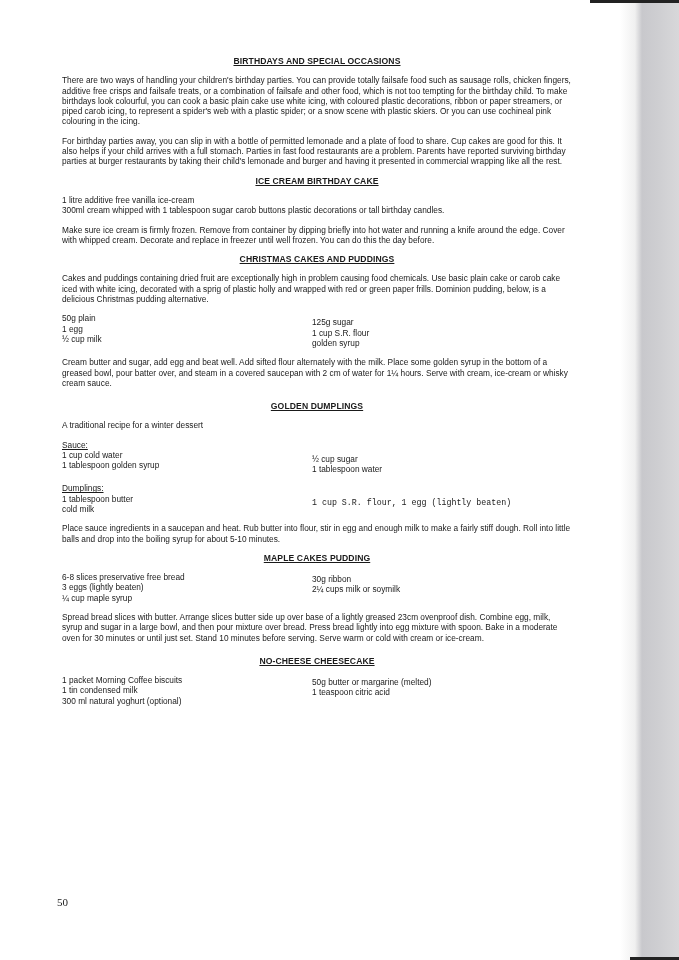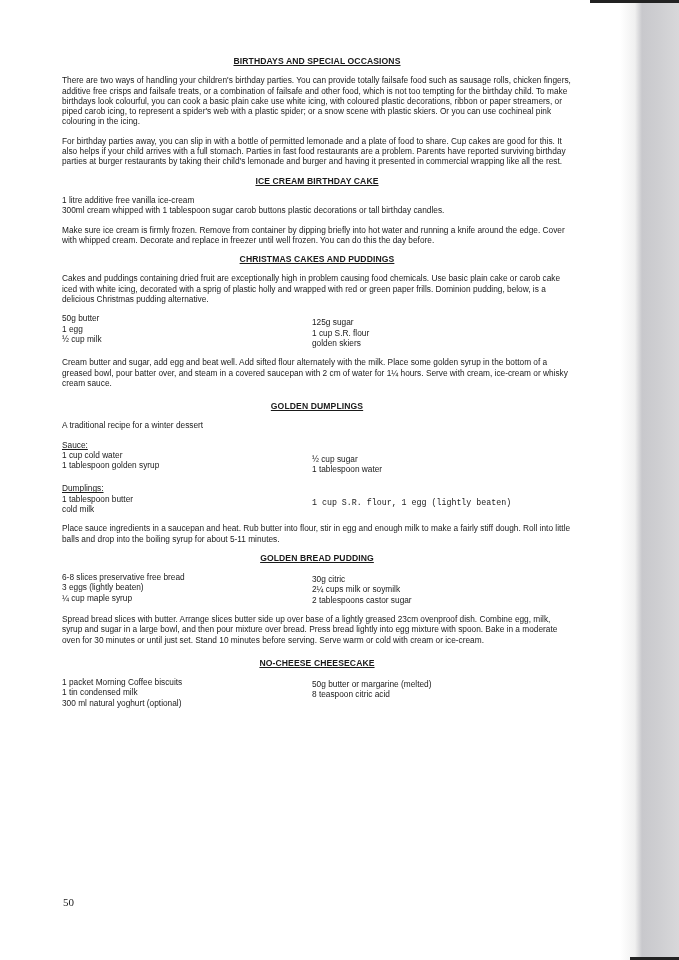--- a/index.html
+++ b/index.html
@@ -19,21 +19,21 @@
   h2 {
     font-size: 8.6px; font-weight: bold; text-decoration: underline; text-align: center;
     margin: 0 0 9px 0; letter-spacing: 0.1px;
   }
   p { margin: 0 0 9px 0; }
   .two-col { display: flex; margin: 0 0 9px 0; }
   .col-left { width: 250px; }
   .col-right { flex: 1; }
   .sub { text-decoration: underline; }
   .page-num {
-    position: absolute; left: 63px; top: 896px;
+    position: absolute; left: 57px; top: 896px;
     font-family: "Liberation Serif", serif; font-size: 11px; color: #222;
   }
   .gap-s { height: 4px; }
 </style>
 </head>
 <body>
 
 <div class="page">
   <div class="topline"></div>
   <div class="botline"></div>
@@ -56,28 +56,28 @@
     </section>
 
     <section>
       <h2>CHRISTMAS CAKES AND PUDDINGS</h2>
       <p>Cakes and puddings containing dried fruit are exceptionally high in problem causing food chemicals.  Use basic plain cake or carob cake iced with white icing, decorated with a sprig of plastic holly and wrapped with red or green paper frills.  Dominion pudding, below, is a delicious Christmas pudding alternative.</p>
     </section>
 
     <section>
       <div class="two-col">
         <div class="col-left">
-          <div>50g butter</div>
+          <div>50g plain</div>
           <div>1 egg</div>
           <div>½ cup milk</div>
         </div>
         <div class="col-right" style="padding-top:4px;">
           <div>125g sugar</div>
           <div>1 cup S.R. flour</div>
-          <div>golden skiers</div>
+          <div>golden syrup</div>
         </div>
       </div>
       <p>Cream butter and sugar, add egg and beat well.  Add sifted flour alternately with the milk.  Place some golden syrup in the bottom of a greased bowl, pour batter over, and steam in a covered saucepan with 2 cm of water for 1¼ hours.  Serve with cream, ice-cream or whisky cream sauce.</p>
     </section>
 
     <div class="gap-s"></div>
 
     <section>
       <h2>GOLDEN DUMPLINGS</h2>
       <p>A traditional recipe for a winter dessert</p>
@@ -95,52 +95,51 @@
       <div class="two-col">
         <div class="col-left">
           <div class="sub">Dumplings:</div>
           <div>1 tablespoon butter</div>
           <div>cold milk</div>
         </div>
         <div class="col-right" style="padding-top:15px;font-family:Liberation Mono, monospace;">
           <div>1 cup S.R. flour, 1 egg (lightly beaten)</div>
         </div>
       </div>
-      <p>Place sauce ingredients in a saucepan and heat.  Rub butter into flour, stir in egg and enough milk to make a fairly stiff dough. Roll into little balls and drop into the boiling syrup for about 5-11 minutes.</p>
+      <p>Place sauce ingredients in a saucepan and heat.  Rub butter into flour, stir in egg and enough milk to make a fairly stiff dough. Roll into little balls and drop into the boiling syrup for about 5-10 minutes.</p>
     </section>
 
     <section>
-      <h2>GOLDEN BREAD PUDDING</h2>
+      <h2>MAPLE CAKES PUDDING</h2>
       <div class="two-col">
         <div class="col-left">
           <div>6-8 slices preservative free bread</div>
           <div>3 eggs (lightly beaten)</div>
           <div>¼ cup maple syrup</div>
         </div>
         <div class="col-right" style="padding-top:2px;">
-          <div>30g citric</div>
+          <div>30g ribbon</div>
           <div>2¼ cups milk or soymilk</div>
-          <div>2 tablespoons castor sugar</div>
         </div>
       </div>
       <p>Spread bread slices with butter.  Arrange slices butter side up over base of a lightly greased 23cm ovenproof dish.  Combine egg, milk, syrup and sugar in a large bowl, and then pour mixture over bread.  Press bread lightly into egg mixture with spoon. Bake in a moderate oven for 30 minutes or until just set.  Stand 10 minutes before serving.  Serve warm or cold with cream or ice-cream.</p>
     </section>
 
     <div class="gap-s"></div>
 
     <section>
       <h2>NO-CHEESE CHEESECAKE</h2>
       <div class="two-col">
         <div class="col-left">
           <div>1 packet Morning Coffee biscuits</div>
           <div>1 tin condensed milk</div>
           <div>300 ml natural yoghurt (optional)</div>
         </div>
         <div class="col-right" style="padding-top:2px;">
           <div>50g butter or margarine (melted)</div>
-          <div>8 teaspoon citric acid</div>
+          <div>1 teaspoon citric acid</div>
         </div>
       </div>
     </section>
   </div>
 
   <div class="page-num">50</div>
 </div>
 
 </body></html>

